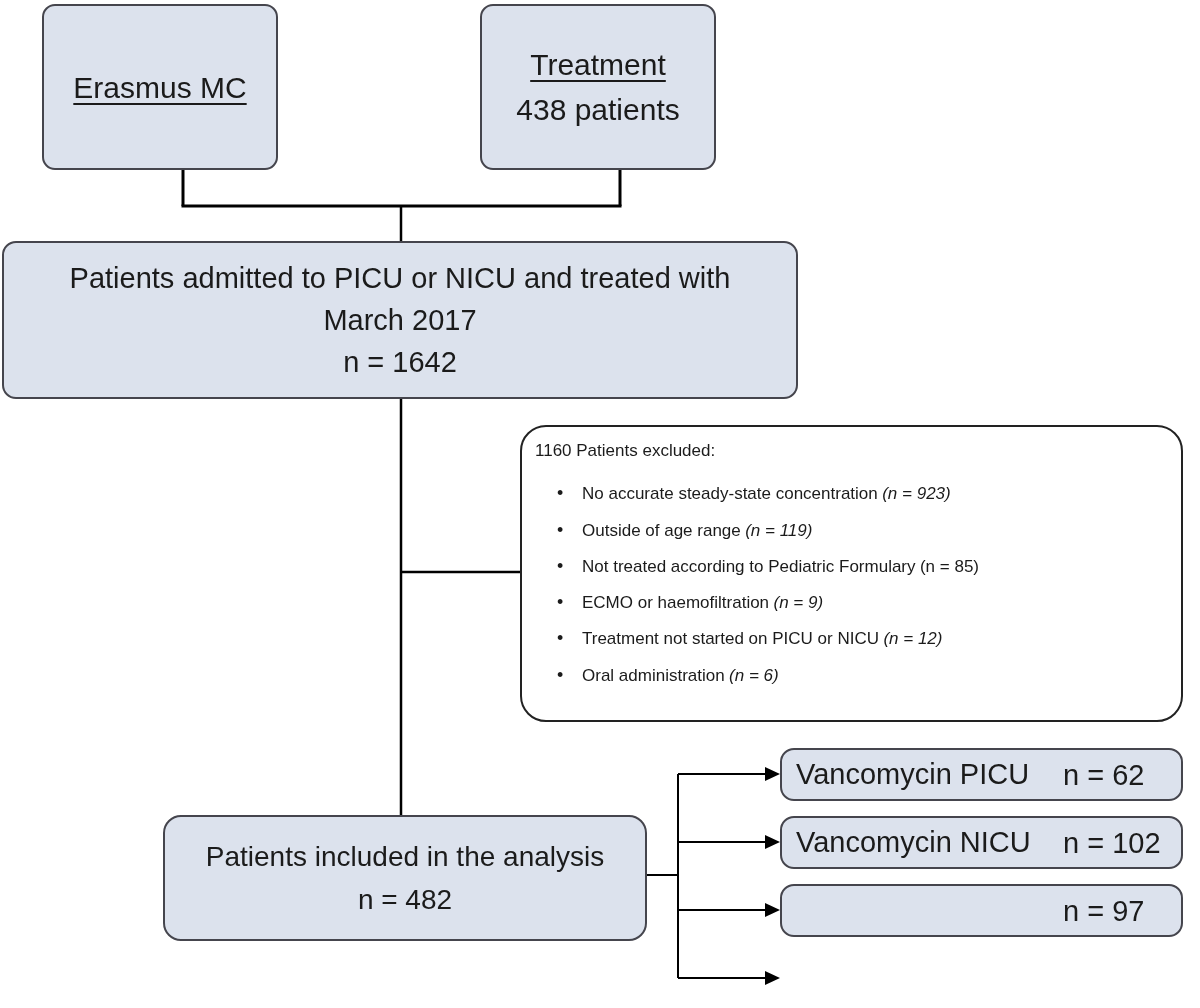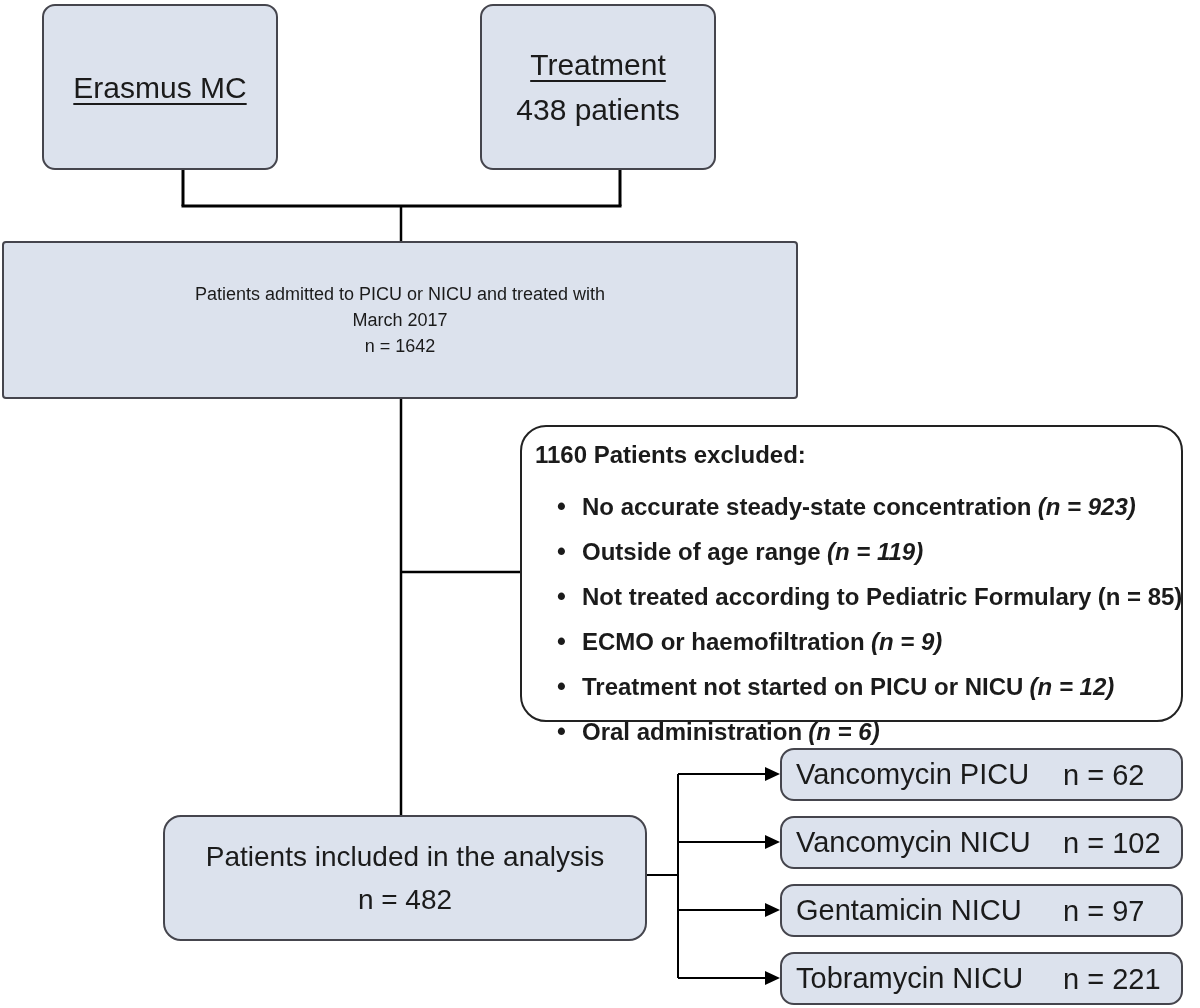--- a/index.html
+++ b/index.html
@@ -12,26 +12,26 @@
     background:#dce2ed;border:2px solid #45454d;border-radius:12px;
     display:flex;flex-direction:column;align-items:center;justify-content:center;
     text-align:center;
   }
   
   .src-box{width:236px;height:166px;font-size:30px;line-height:1.5;border-radius:13px;}
   .src-box .src-title{text-decoration:underline;text-underline-offset:5px;text-decoration-thickness:2px;}
   #box-erasmus{left:42px;top:4px;}
   #box-radboud{left:480px;top:4px;}
   
-  #box-admitted{left:2px;top:241px;width:796px;height:158px;font-size:18px;line-height:1.46;border-radius:4px;}
+  #box-admitted{left:2px;top:241px;width:796px;height:158px;font-size:29px;line-height:1.46;border-radius:14px;}
   
   #box-excluded{
     left:520px;top:425px;width:663px;height:297px;background:#ffffff;border:2px solid #222222;
     border-radius:26px;align-items:flex-start;justify-content:flex-start;text-align:left;
-    padding:13px 10px 8px 13px;font-size:24px;line-height:1.25;font-weight:bold;
+    padding:13px 10px 8px 13px;font-size:17px;line-height:1.25;
   }
   #box-excluded .excl-header{margin:0 0 3px 0;}
   #box-excluded ul{list-style:none;margin:4px 0 0 0;padding:0;}
   #box-excluded li{position:relative;padding-left:47px;margin:15px 0;white-space:nowrap;}
   #box-excluded li::before{content:"\2022";position:absolute;left:22px;top:-1px;font-size:1.05em;}
   .bullet-n{margin-left:.26em;}
   .italic{font-style:italic;}
   
   #box-included{left:163px;top:815px;width:484px;height:126px;font-size:28px;line-height:1.55;border-radius:18px;}
   
@@ -121,21 +121,16 @@
 
   <div class="box out-box" id="box-out-0">
     <span class="out-label">Vancomycin PICU</span>
     <span class="out-n">n = 62</span>
   </div>
   <div class="box out-box" id="box-out-1">
     <span class="out-label">Vancomycin NICU</span>
     <span class="out-n">n = 102</span>
   </div>
   <div class="box out-box" id="box-out-2">
-    <span class="out-label">Gentamicin NICU</span>
     <span class="out-n">n = 97</span>
-  </div>
-  <div class="box out-box" id="box-out-3">
-    <span class="out-label">Tobramycin NICU</span>
-    <span class="out-n">n = 221</span>
   </div>
 
 </div>
 
 </body></html>

